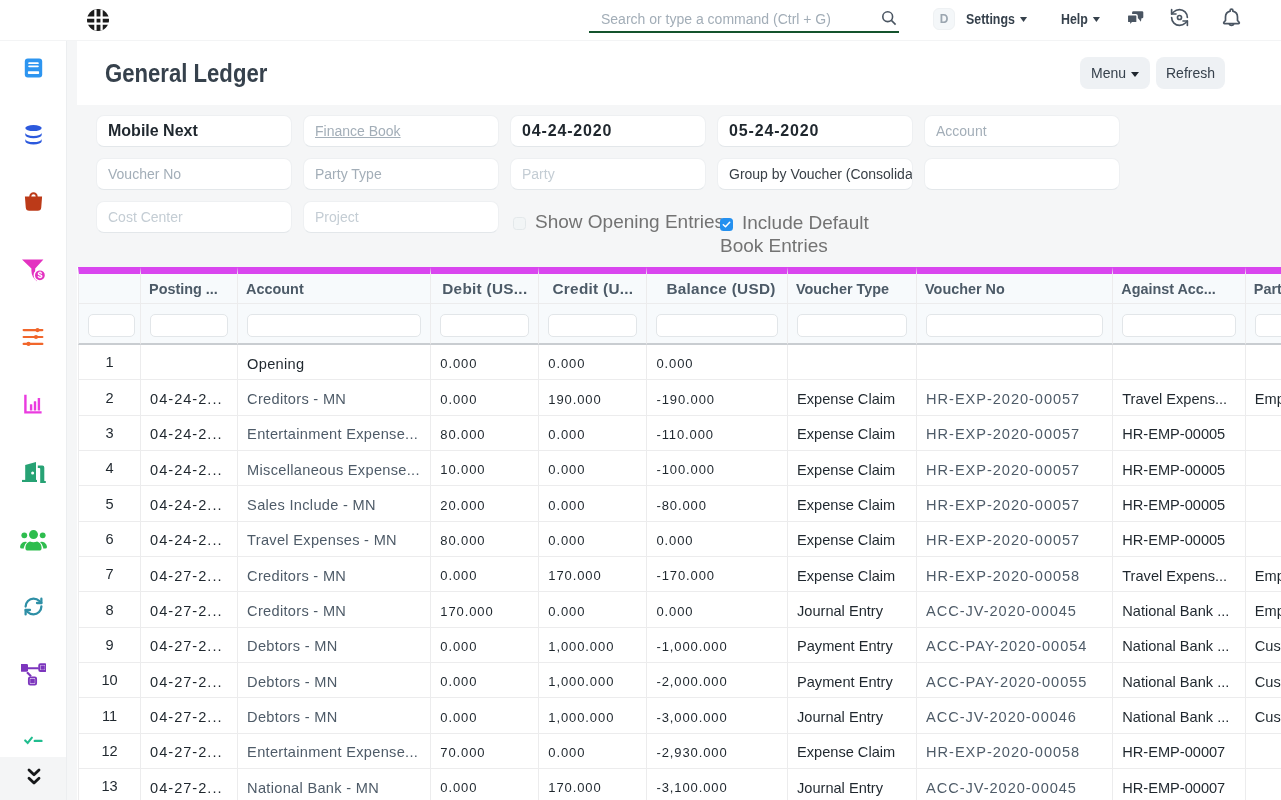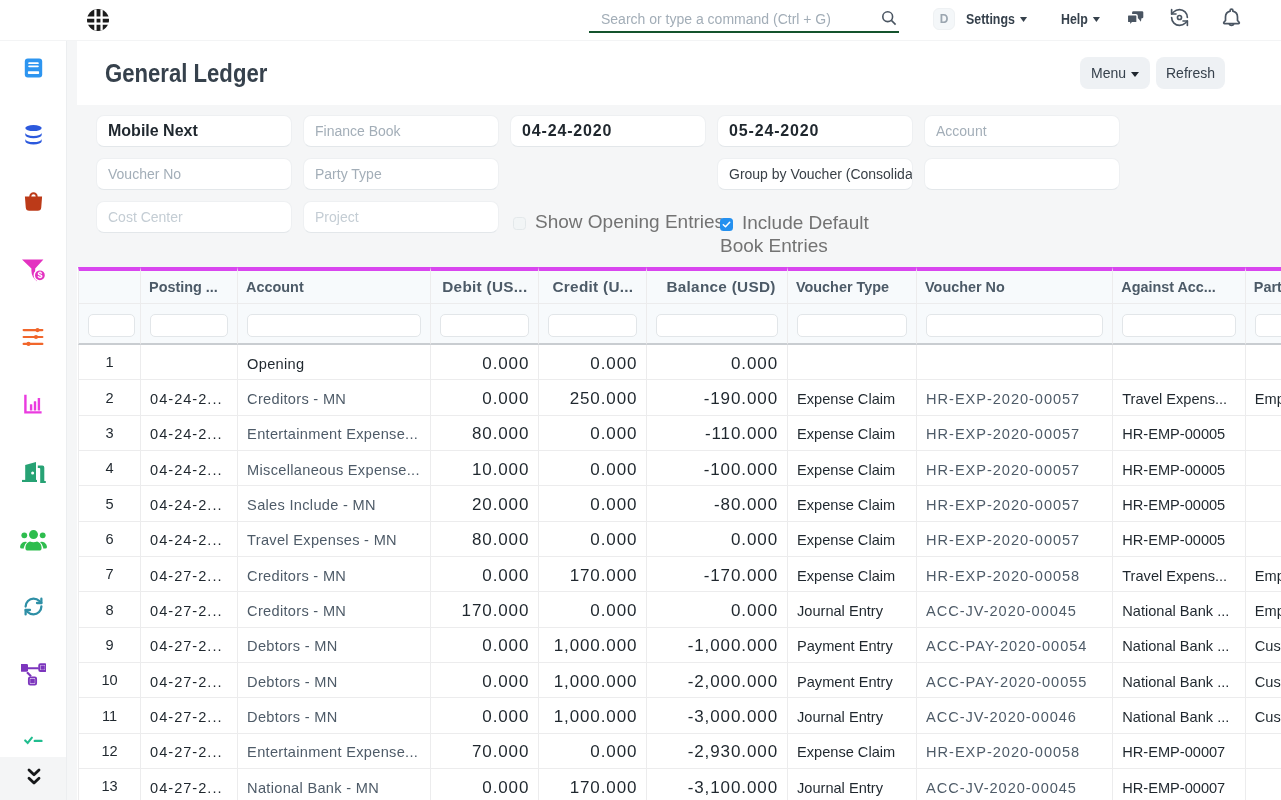--- a/index.html
+++ b/index.html
@@ -37,27 +37,27 @@
 .fcheck { position:absolute; font-size:19px; color:#737373; }
 .cb { display:inline-block; width:13px; height:13px; border-radius:3.5px; vertical-align:-1.5px; margin-right:9px; }
 .cb-off { background:#f2f5f6; border:1px solid #e3e8ea; }
 .cb-on { background:#2490ef; position:relative; }
 
 .tablewrap { position:absolute; left:10px; top:226px; width:1204px; height:533px; background:#fff; overflow:hidden; }
 table.dt { border-collapse:separate; border-spacing:0; table-layout:fixed; margin-left:1px; width:1328px; font-size:14.6px; }
 .dt td, .dt th { border-right:1px solid #ececed; border-bottom:1px solid #ececed; overflow:hidden; white-space:nowrap; padding:0 9px; }
 .dt thead th { padding:0 8px; }
 .dt tr > *:first-child { border-left:1px solid #ececed; }
-.dt thead tr:first-child > * { border-top:4px solid #d946ef; }
+.dt thead tr:first-child > * { border-top:7px solid #d946ef; }
 .dt thead th { background:#f7fafc; color:#4c5a67; font-weight:700; text-align:left; height:37px; font-size:14.4px; }
 .dt thead .frow td { background:#f7fafc; height:41px; border-bottom:2px solid #c9cdd1; }
 .dt tbody td { height:35.35px; padding-top:3px; }
 .dtxt { letter-spacing:1px; }
 .dt .vno { letter-spacing:0.95px; }
-.dt .num { text-align:right; letter-spacing:0.9px; font-size:17px; }
+.dt .num { text-align:left; letter-spacing:0.9px; font-size:13px; }
 .dt thead th.num { letter-spacing:0.3px; padding:0 13px 0 11px; text-align:right; font-size:15.3px; }
 .dt .rno { text-align:center; padding:0 4px; }
 .dt .lnk { color:#4e5b68; letter-spacing:0.3px; }
 .mut { color:#4e5b68; }
 .fbox { height:23px; background:#fff; border:1px solid #e2e6e9; border-radius:5px; margin:3px auto 0; }
 </style>
 </head>
 <body>
 
 <div class="navbar">
@@ -176,27 +176,28 @@
   </div>
 </div>
 
 <div class="main">
   <div class="headband"></div>
   <div class="pgtitle">General Ledger</div>
   <div class="btn" id="btn-menu">Menu<span class="caret" style="border-top-color:#1f272e;margin-left:5px;vertical-align:1px;"></span></div>
   <div class="btn" id="btn-refresh">Refresh</div>
 
   <div class="fin" style="left:29px;top:74px;"><b>Mobile Next</b></div>
-  <div class="fin ph1" style="left:236px;top:74px;">Finance Book</div>
+  <div class="fin ph1" style="left:236px;top:74px;text-decoration:underline;">Finance Book</div>
   <div class="fin" style="left:443px;top:74px;"><b class="fdate">04-24-2020</b></div>
   <div class="fin" style="left:650px;top:74px;"><b class="fdate">05-24-2020</b></div>
   <div class="fin ph1" style="left:857px;top:74px;">Account</div>
 
   <div class="fin ph1" style="left:29px;top:117px;">Voucher No</div>
   <div class="fin ph1" style="left:236px;top:117px;">Party Type</div>
+  <div class="fin ph2" style="left:443px;top:117px;">Party</div>
   <div class="fin fval" style="left:650px;top:117px;">Group by Voucher (Consolida</div>
   <div class="fin" style="left:857px;top:117px;"></div>
 
   <div class="fin ph2" style="left:29px;top:160px;">Cost Center</div>
   <div class="fin ph2" style="left:236px;top:160px;">Project</div>
   <div class="fcheck" style="left:446px;top:170px;"><span class="cb cb-off"></span>Show Opening Entries</div>
   <div class="fcheck" style="left:653px;top:170px;width:185px;line-height:23px;"><span class="cb cb-on"><svg width="13" height="13" viewBox="0 0 13 13" style="position:absolute;left:0;top:0">
           <path d="M3.3 6.7 L5.5 8.8 L9.7 4.2" fill="none" stroke="#fff" stroke-width="1.5" stroke-linecap="round" stroke-linejoin="round"></path>
         </svg></span>Include Default Book Entries</div>
 
@@ -271,21 +272,21 @@
             <td></td>
             <td class="mut vno"></td>
             <td></td>
             <td></td>
           </tr>
 <tr>
             <td class="rno">2</td>
             <td class="dtxt">04-24-2...</td>
             <td class="lnk">Creditors - MN</td>
             <td class="num">0.000</td>
-            <td class="num">250.000</td>
+            <td class="num">190.000</td>
             <td class="num">-190.000</td>
             <td>Expense Claim</td>
             <td class="mut vno">HR-EXP-2020-00057</td>
             <td>Travel Expens...</td>
             <td>Emp</td>
           </tr>
 <tr>
             <td class="rno">3</td>
             <td class="dtxt">04-24-2...</td>
             <td class="lnk">Entertainment Expense...</td>

